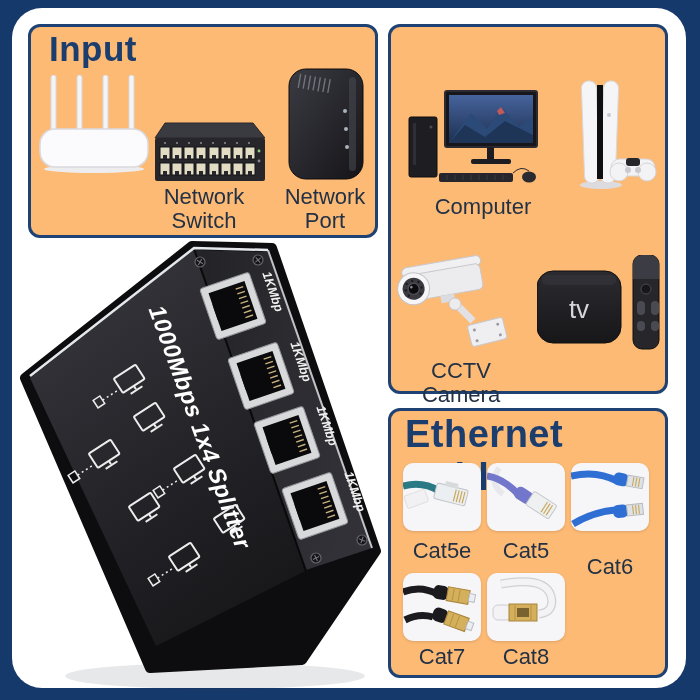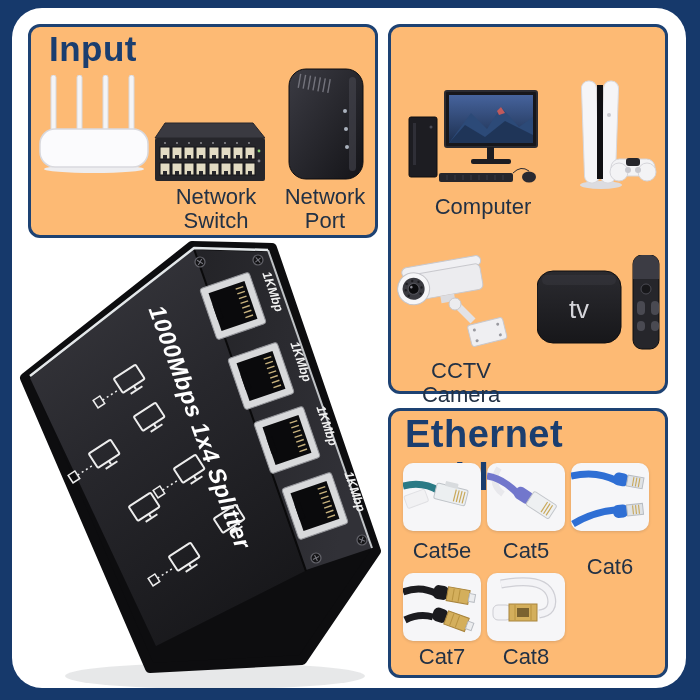--- a/index.html
+++ b/index.html
@@ -78,21 +78,21 @@
         <rect x="68" y="42" width="10" height="12" fill="#e3dcc4" stroke="#141418"></rect>
           <rect x="71" y="50" width="4" height="4" fill="#26262b"></rect>
         <rect x="80" y="42" width="10" height="12" fill="#e3dcc4" stroke="#141418"></rect>
           <rect x="83" y="50" width="4" height="4" fill="#26262b"></rect>
         <rect x="92" y="42" width="10" height="12" fill="#e3dcc4" stroke="#141418"></rect>
           <rect x="95" y="50" width="4" height="4" fill="#26262b"></rect>
       </g>
       <circle cx="106" cy="30" r="1.4" fill="#8fd07a"></circle>
         <circle cx="106" cy="40" r="1.4" fill="#8a8a90"></circle>
     </svg>
-    <div class="item-label" style="left:120px;top:158px;width:130px;">Network Switch</div>
+    <div class="item-label" style="left:108px;top:158px;width:130px;">Network Switch</div>
 
     <svg class="icon" style="left:256px;top:40px;" width="78" height="114" viewBox="0 0 78 114">
       <defs>
         <linearGradient id="modemGrad" x1="0" y1="0" x2="1" y2="1">
           <stop offset="0" stop-color="#3b3b43"></stop>
             <stop offset="1" stop-color="#141418"></stop>
         </linearGradient>
       </defs>
       <rect x="2" y="2" width="74" height="110" rx="17" fill="url(#modemGrad)" stroke="#0d0d10"></rect>
       <rect x="62" y="10" width="7" height="94" rx="3.5" fill="#4a4a54" opacity="0.55"></rect>

